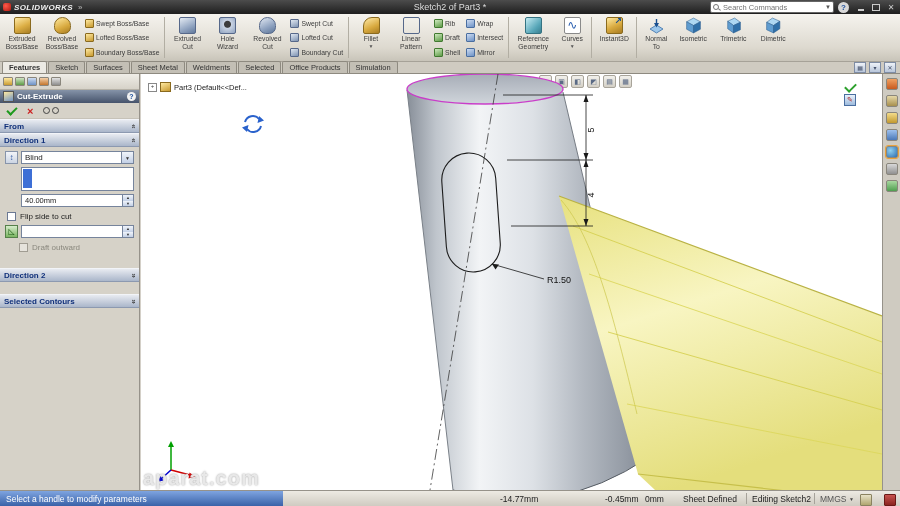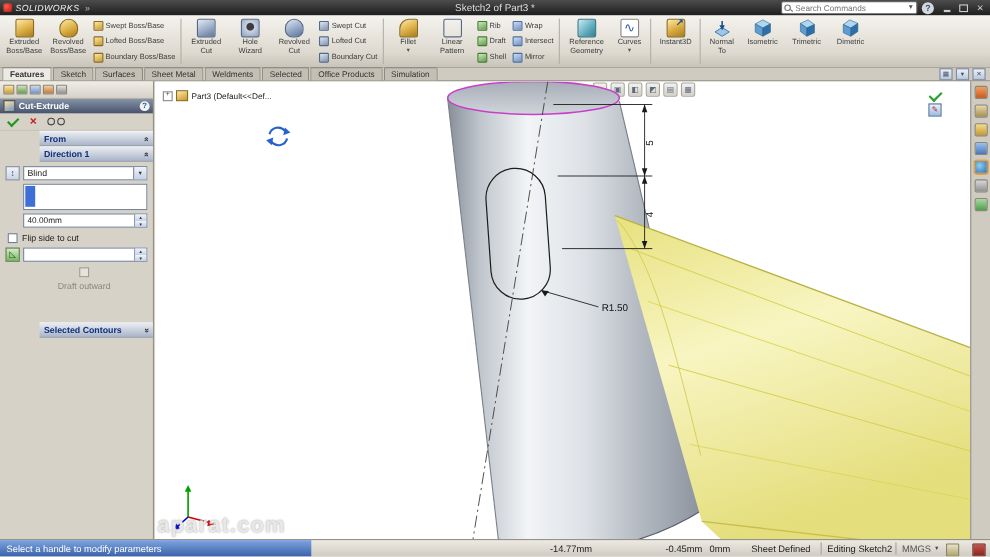--- a/index.html
+++ b/index.html
@@ -6,21 +6,21 @@
   body{width:900px;height:506px;position:relative;overflow:hidden;background:#d4d0c8;
        font-family:"Liberation Sans","DejaVu Sans",sans-serif;font-size:9px;color:#222;
        -webkit-user-select:none;user-select:none;}
 
   
   .titlebar{position:absolute;left:0;top:0;right:0;height:14px;
     background:linear-gradient(#4c4c4c,#1e1e1e);display:flex;align-items:center;
     color:#e8e8e8;padding:0 3px;box-sizing:border-box;}
   .logo{display:flex;align-items:center;gap:3px;}
   .logo-mark{width:8px;height:8px;background:radial-gradient(circle at 35% 35%,#ff5a4a,#b01810);border-radius:2px;}
-  .logo-text{font-weight:normal;font-style:italic;font-size:8px;letter-spacing:.4px;color:#f2f2f2;}
+  .logo-text{font-weight:bold;font-style:italic;font-size:8px;letter-spacing:.4px;color:#f2f2f2;}
   .logo-arrow{color:#bbb;font-size:8px;margin-left:2px;}
   .doc-title{position:absolute;left:50%;transform:translateX(-50%);font-size:9px;color:#ddd;white-space:nowrap;}
   .tb-right{margin-left:auto;display:flex;align-items:center;gap:4px;}
   .searchbox{width:118px;height:10px;background:#fff;border:1px solid #666;border-radius:2px;
     display:flex;align-items:center;padding:0 2px;gap:2px;}
   .mag{width:4px;height:4px;border:1px solid #777;border-radius:50%;position:relative;flex:none;}
   .mag::after{content:"";position:absolute;width:3px;height:1px;background:#777;right:-3px;bottom:-1px;transform:rotate(40deg);}
   .searchbox input{border:none;outline:none;flex:1;font-size:7.5px;color:#555;min-width:0;background:transparent;
     font-family:"Liberation Sans",sans-serif;}
   .searchbox .dd{font-size:6px;color:#555;}
@@ -81,42 +81,42 @@
   .pm-h-ic{width:9px;height:9px;background:linear-gradient(155deg,#ffe9a0,#6d92c6);border:1px solid #555;flex:none;}
   .pm-help{width:9px;height:9px;border-radius:50%;background:#f2f2f2;color:#1c4f9c;font-size:7px;
     font-weight:bold;display:flex;align-items:center;justify-content:center;margin-left:auto;flex:none;}
   .pm-actions{height:15px;display:flex;align-items:center;gap:10px;padding:0 7px;border-bottom:1px solid #c6c2b8;}
   .ok-check{width:8px;height:4px;border-left:2px solid #1d9a1d;border-bottom:2px solid #1d9a1d;transform:rotate(-45deg);margin-top:-2px;}
   .cancel-x{color:#cc2020;font-weight:bold;font-size:11px;line-height:10px;}
   .glasses{display:flex;gap:2px;align-items:center;}
   .lens{width:5px;height:5px;border:1px solid #444;border-radius:50%;}
   .sec-header{height:12px;background:linear-gradient(#e8ebf1,#aab6ca);border-top:1px solid #f2f4f8;
     border-bottom:1px solid #8c99b0;color:#10307a;font-weight:bold;display:flex;align-items:center;
-    padding:0 4px;margin-top:0;margin-left:36px;}
+    padding:0 4px;margin-top:0;}
   .sec-header .chev{margin-left:auto;color:#333;font-size:8px;display:inline-block;transform:rotate(90deg);}
   .sec-header.collapsed .chev{transform:rotate(-90deg);}
   .sec-body{padding:4px 5px 6px 5px;}
   .combo{height:13px;background:#fff;border:1px solid #76849c;display:flex;align-items:center;
     padding-left:3px;font-size:8px;color:#222;box-sizing:border-box;}
   .combo .dd-btn{width:11px;height:100%;margin-left:auto;background:linear-gradient(#f0f4fa,#c3d0e6);
     border-left:1px solid #76849c;display:flex;align-items:center;justify-content:center;font-size:5px;color:#333;}
   .prow{display:flex;align-items:flex-start;gap:3px;margin-bottom:3px;}
   .mini-btn{width:13px;height:13px;background:linear-gradient(#f2f4f8,#ccd5e3);border:1px solid #8794aa;
     display:flex;align-items:center;justify-content:center;font-size:8px;color:#2a53a0;box-sizing:border-box;flex:none;}
   .mini-btn.green{background:linear-gradient(#d6eccb,#7ab562);color:#1d5c12;border-color:#55804a;}
   .listbox{height:22px;background:#fff;border:1px solid #76849c;position:relative;margin:0 0 3px 16px;}
   .sel-bar{position:absolute;left:1px;top:1px;width:9px;height:19px;background:#3d6fd6;}
   .spinfield{height:13px;background:#fff;border:1px solid #76849c;display:flex;align-items:center;
     padding-left:3px;font-size:7.5px;box-sizing:border-box;flex:1;}
   .spin{margin-left:auto;width:10px;height:100%;display:flex;flex-direction:column;border-left:1px solid #76849c;}
   .spin span{flex:1;background:linear-gradient(#f0f4fa,#c3d0e6);font-size:4px;color:#333;
     display:flex;align-items:center;justify-content:center;}
   .cbrow{display:flex;align-items:center;gap:4px;margin:5px 0 4px 2px;}
   .cb{width:9px;height:9px;background:#fff;border:1px solid #6b7994;box-sizing:border-box;flex:none;}
-  .cbrow.disabled{color:#8a887e;margin-left:14px;flex-direction:column;}
+  .cbrow.disabled{color:#8a887e;margin-left:14px;}
   .cbrow.disabled .cb{background:#e6e3dc;border-color:#a09c92;}
   .gap6{height:6px;}
 
   
   .viewport{position:absolute;left:141px;top:74px;width:741px;height:416px;background:#fff;overflow:hidden;}
   .headsup{position:absolute;left:398px;top:1px;display:flex;gap:3px;z-index:1;}
   .hu-ic{width:11px;height:11px;background:linear-gradient(#f2f1ec,#d4d0c6);border:1px solid #a8a49a;
     font-size:7px;color:#5a6a85;display:flex;align-items:center;justify-content:center;border-radius:2px;}
   .model{position:absolute;left:0;top:0;z-index:2;pointer-events:none;}
   .tree{position:absolute;left:7px;top:8px;display:flex;align-items:center;gap:3px;z-index:3;font-size:7.5px;color:#1a1a1a;}
@@ -408,20 +408,24 @@
           </span>
       </div>
     </div>
     <div class="cbrow disabled">
       <span class="cb"></span>
       <span>Draft outward</span>
     </div>
   </div>
 
   <div class="gap6"></div>
+  <div class="sec-header collapsed">
+    <span>Direction 2</span>
+    <span class="chev">«</span>
+  </div>
   <div class="gap6"></div>
   <div class="gap6"></div>
   <div class="sec-header collapsed">
     <span>Selected Contours</span>
     <span class="chev">«</span>
   </div>
 </div>
 
 <div class="viewport">
 

